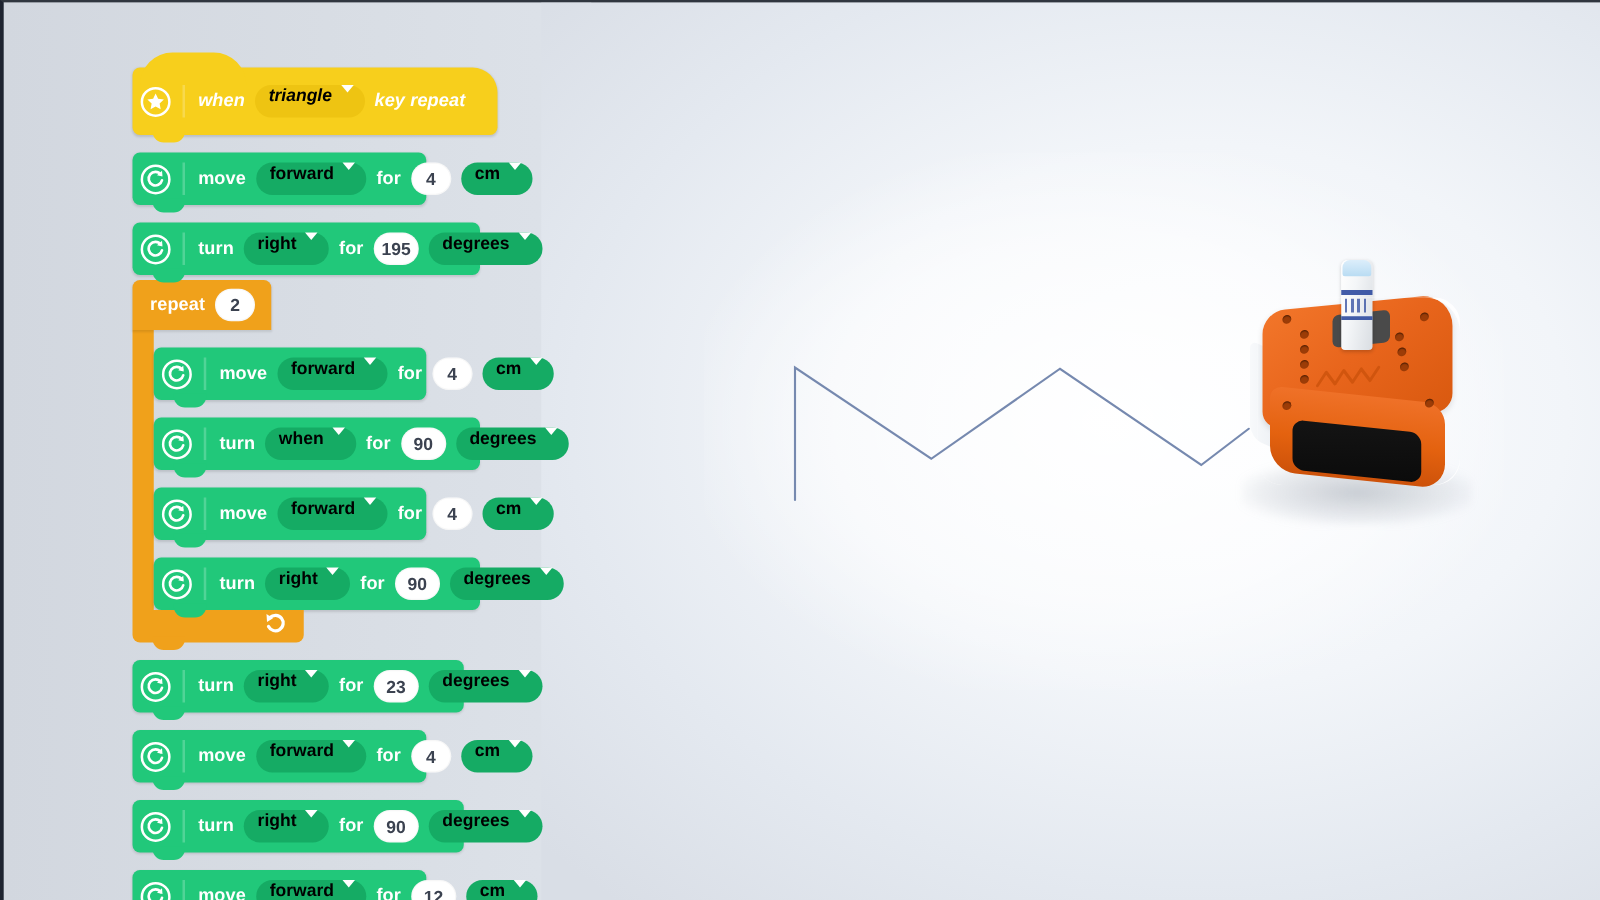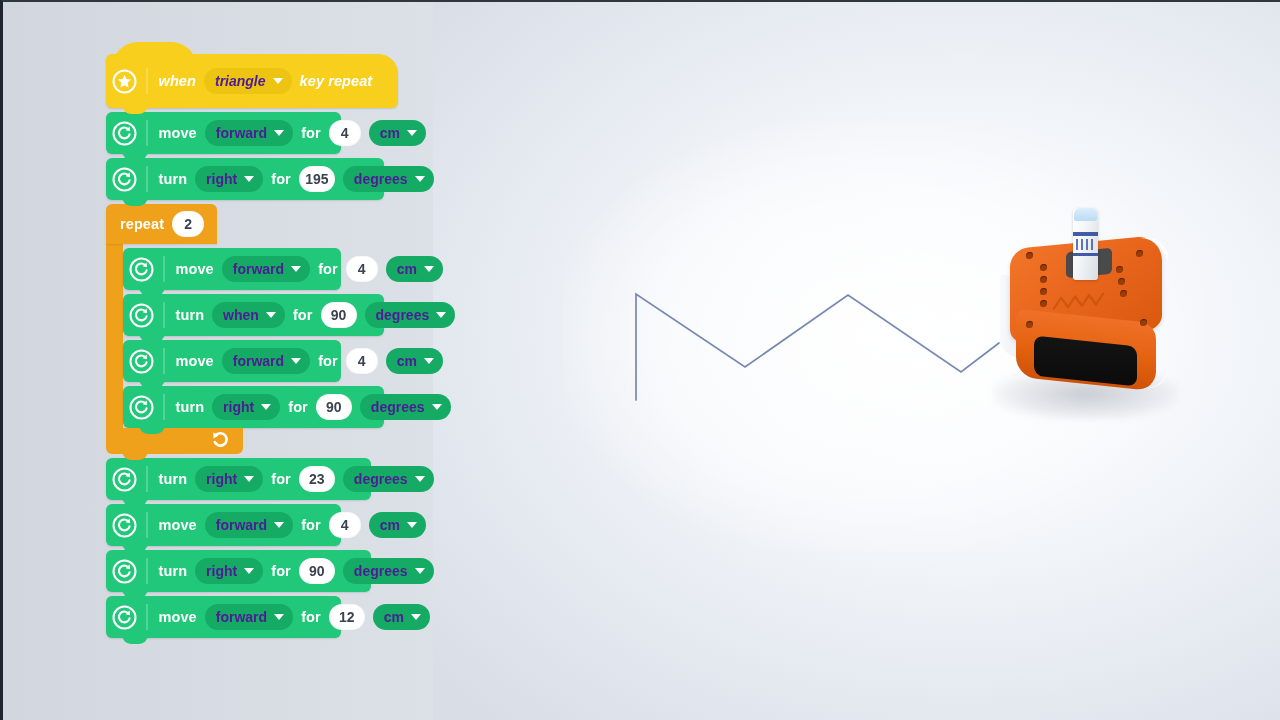--- a/index.html
+++ b/index.html
@@ -86,21 +86,21 @@
     background: #f7cf1c;
     border-radius: 40px 40px 0 0;
   }
   .hat .bump { background: #f7cf1c; }
 
   
   .green {
     background: #21c87a;
     border-radius: 6px;
     height: 42px;
-    margin-top: 4px;
+    margin-top: 14px;
     box-shadow: 0 1px 2px rgba(0,0,0,.12);
     padding-left: 6px;
   }
   .green .bump { background: #21c87a; }
 
   
   .repeat-wrap { margin-top: 4px; position: relative; }
   .repeat-head {
     width: 111px; height: 40px;
     background: #f0a11b;
@@ -142,27 +142,27 @@
     width: 1.5px; height: 26px;
     background: rgba(255,255,255,.22);
     margin-right: 11px;
     flex: 0 0 1.5px;
   }
 
   .lbl { margin-right: 8px; letter-spacing: .1px; }
 
   
   .dd {
-    display: inline-flex; align-items: center;
+    display: inline-flex; align-items: flex-start;
     background: #15ab64;
     border-radius: 14px;
     height: 26px;
     padding: 0 9px 0 11px;
     margin-right: 8px;
-    color: #4c1d95; font-weight: bold; font-size: 14px;
+    color: #000000; font-weight: bold; font-size: 14px;
   }
   .dd .caret {
     margin-left: 7px;
     width: 0; height: 0;
     border-left: 5px solid transparent;
     border-right: 5px solid transparent;
     border-top: 6px solid #ffffff;
   }
   .dd-yellow { background: #eec412; }
   .dd-yellow .caret { border-top-color: #ffffff; }

